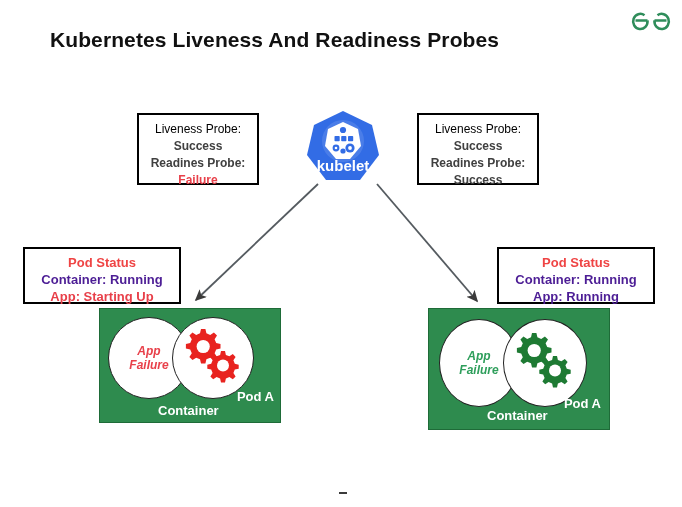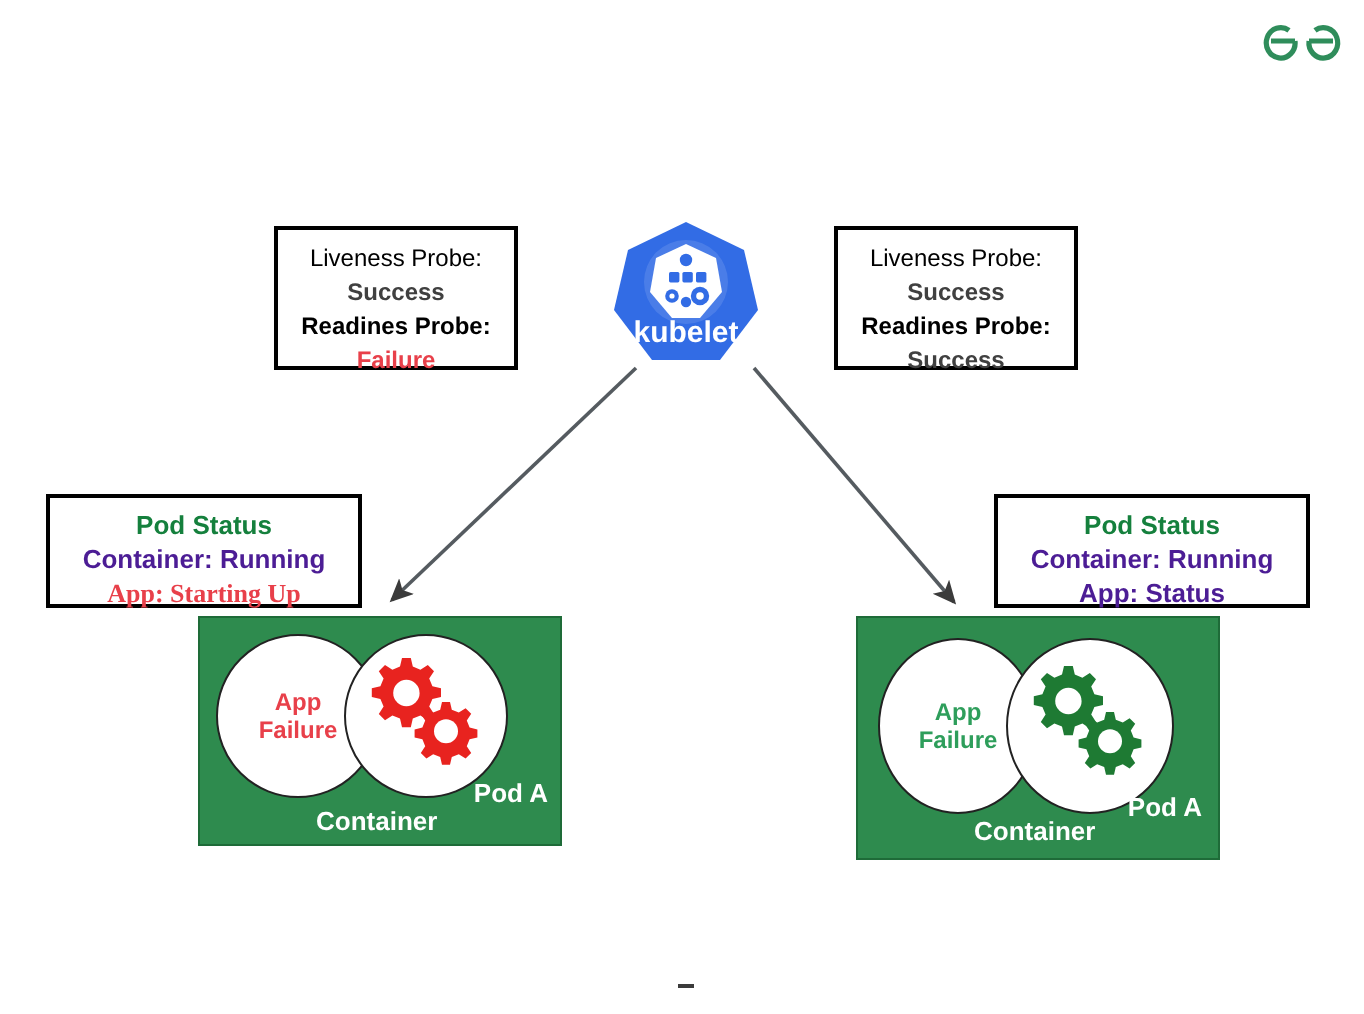--- a/index.html
+++ b/index.html
@@ -45,21 +45,21 @@
     text-align: center;
     padding: 6px 8px 7px 8px;
     box-sizing: border-box;
   }
   .probe-line {
     font-size: 12px;
     line-height: 17px;
     white-space: nowrap;
   }
   .lbl-normal { color: #000000; font-weight: normal; }
-  .lbl-bold   { color: #000000; font-weight: bold; }
+  .lbl-bold   { color: #404040; font-weight: bold; }
   .val-success { color: #404040; font-weight: bold; }
   .val-failure { color: #E8404A; font-weight: bold; }
 
   #probe-left  { left: 137px; top: 113px; width: 122px; height: 72px; }
   #probe-right { left: 417px; top: 113px; width: 122px; height: 72px; }
 
   
   #kubelet-badge {
     position: absolute;
     left: 303px;
@@ -77,23 +77,23 @@
     text-align: center;
     padding: 5px 8px 6px 8px;
     box-sizing: border-box;
   }
   .status-line {
     font-size: 13px;
     line-height: 17px;
     font-weight: bold;
     white-space: nowrap;
   }
-  .st-title { color: #15803d; }
+  .st-title { color: #ef4444; }
   .st-green { color: #4c1d95; }
-  .st-red   { color: #E8404A; font-family: Liberation Serif, serif; }
+  .st-red   { color: #E8404A; }
 
   #status-left  { left: 23px;  top: 247px; width: 158px; height: 57px; }
   #status-right { left: 497px; top: 247px; width: 158px; height: 57px; }
 
   
   .pod-block {
     position: absolute;
     background: #2E8B4E;
     border: 1px solid #1E6B38;
   }
@@ -103,21 +103,21 @@
   .pod-circle {
     position: absolute;
     background: #ffffff;
     border: 1px solid #222222;
     border-radius: 50%;
     display: flex;
     align-items: center;
     justify-content: center;
     text-align: center;
   }
-  .circle-app  { left: 8px;  top: 8px;  width: 80px; height: 80px; }
+  .circle-app  { left: 8px;  top: 8px;  width: 80px; height: 80px; font-style: italic; }
   .circle-gear { left: 72px; top: 8px;  width: 80px; height: 80px; }
 
   #pod-right .circle-app  { left: 10px; top: 10px; width: 78px; height: 86px; }
   #pod-right .circle-gear { left: 74px; top: 10px; width: 82px; height: 86px; }
 
   .app-text {
     font-size: 12px;
     font-weight: bold;
     line-height: 14px;
   }
@@ -154,20 +154,21 @@
     width: 8px;
     height: 2px;
     background: #3b3b3b;
   }
 </style>
 </head>
 <body>
 
 <div id="canvas">
 
+  <div id="page-title">Kubernetes Liveness And Readiness Probes</div>
 
   <div id="gfg-logo">
     <svg width="42" height="28" viewBox="0 0 42 28">
       <g fill="none" stroke="#2F8D5B" stroke-width="2.6">
         <path d="M17.5 10.5 L5.5 10.5 M17.5 10.5 A7.2 7.6 0 1 1 14.5 5.2"></path>
         <path d="M36.5 10.5 L24.5 10.5 M24.5 10.5 A7.2 7.6 0 1 0 27.5 5.2"></path>
       </g>
     </svg>
   </div>
 
@@ -217,21 +218,21 @@
 
   <div class="status-box" id="status-left">
     <div class="status-line st-title">Pod Status</div>
     <div class="status-line st-green">Container: Running</div>
     <div class="status-line st-red">App: Starting Up</div>
   </div>
 
   <div class="status-box" id="status-right">
     <div class="status-line st-title">Pod Status</div>
     <div class="status-line st-green">Container: Running</div>
-    <div class="status-line st-green">App: Status</div>
+    <div class="status-line st-green">App: Running</div>
   </div>
 
   <div class="pod-block" id="pod-left">
     <div class="pod-circle circle-app">
       <div class="app-text starting">
         <span>App</span><br>
         <span>Failure</span>
       </div>
     </div>
     <div class="pod-circle circle-gear">

